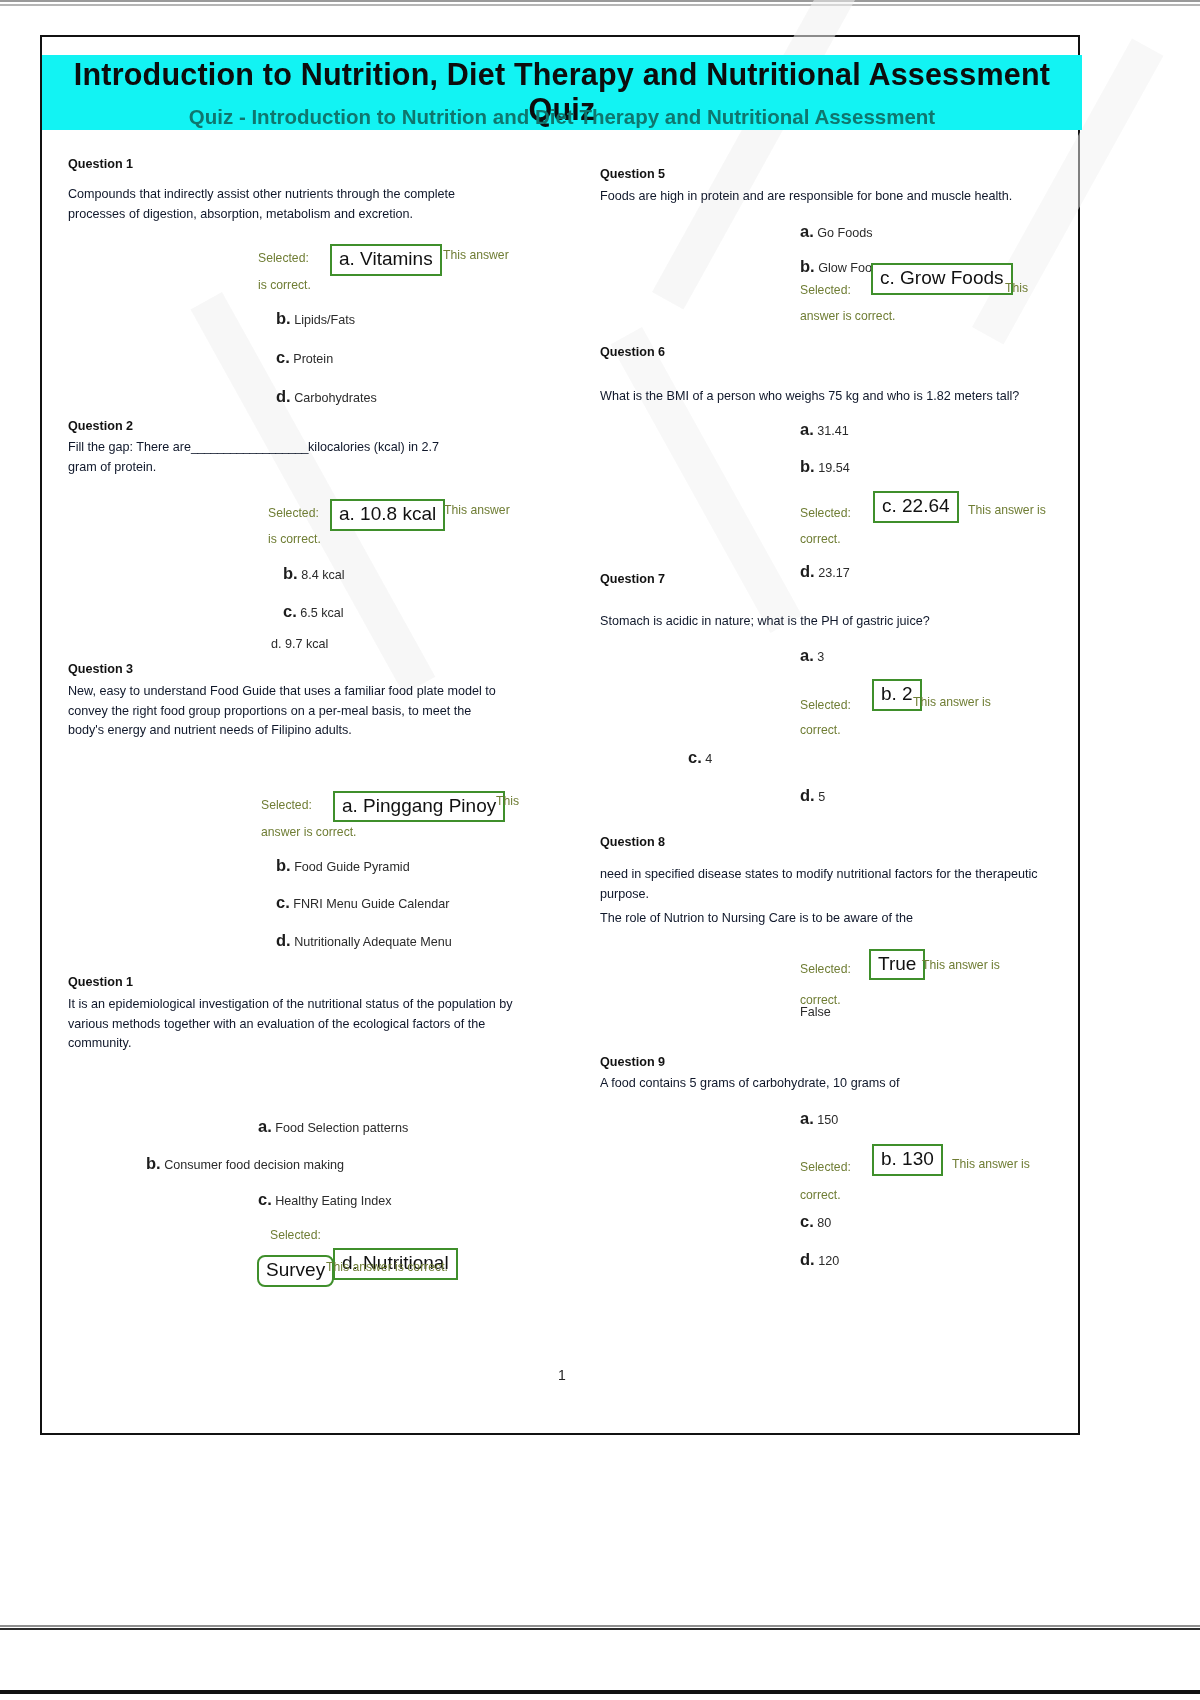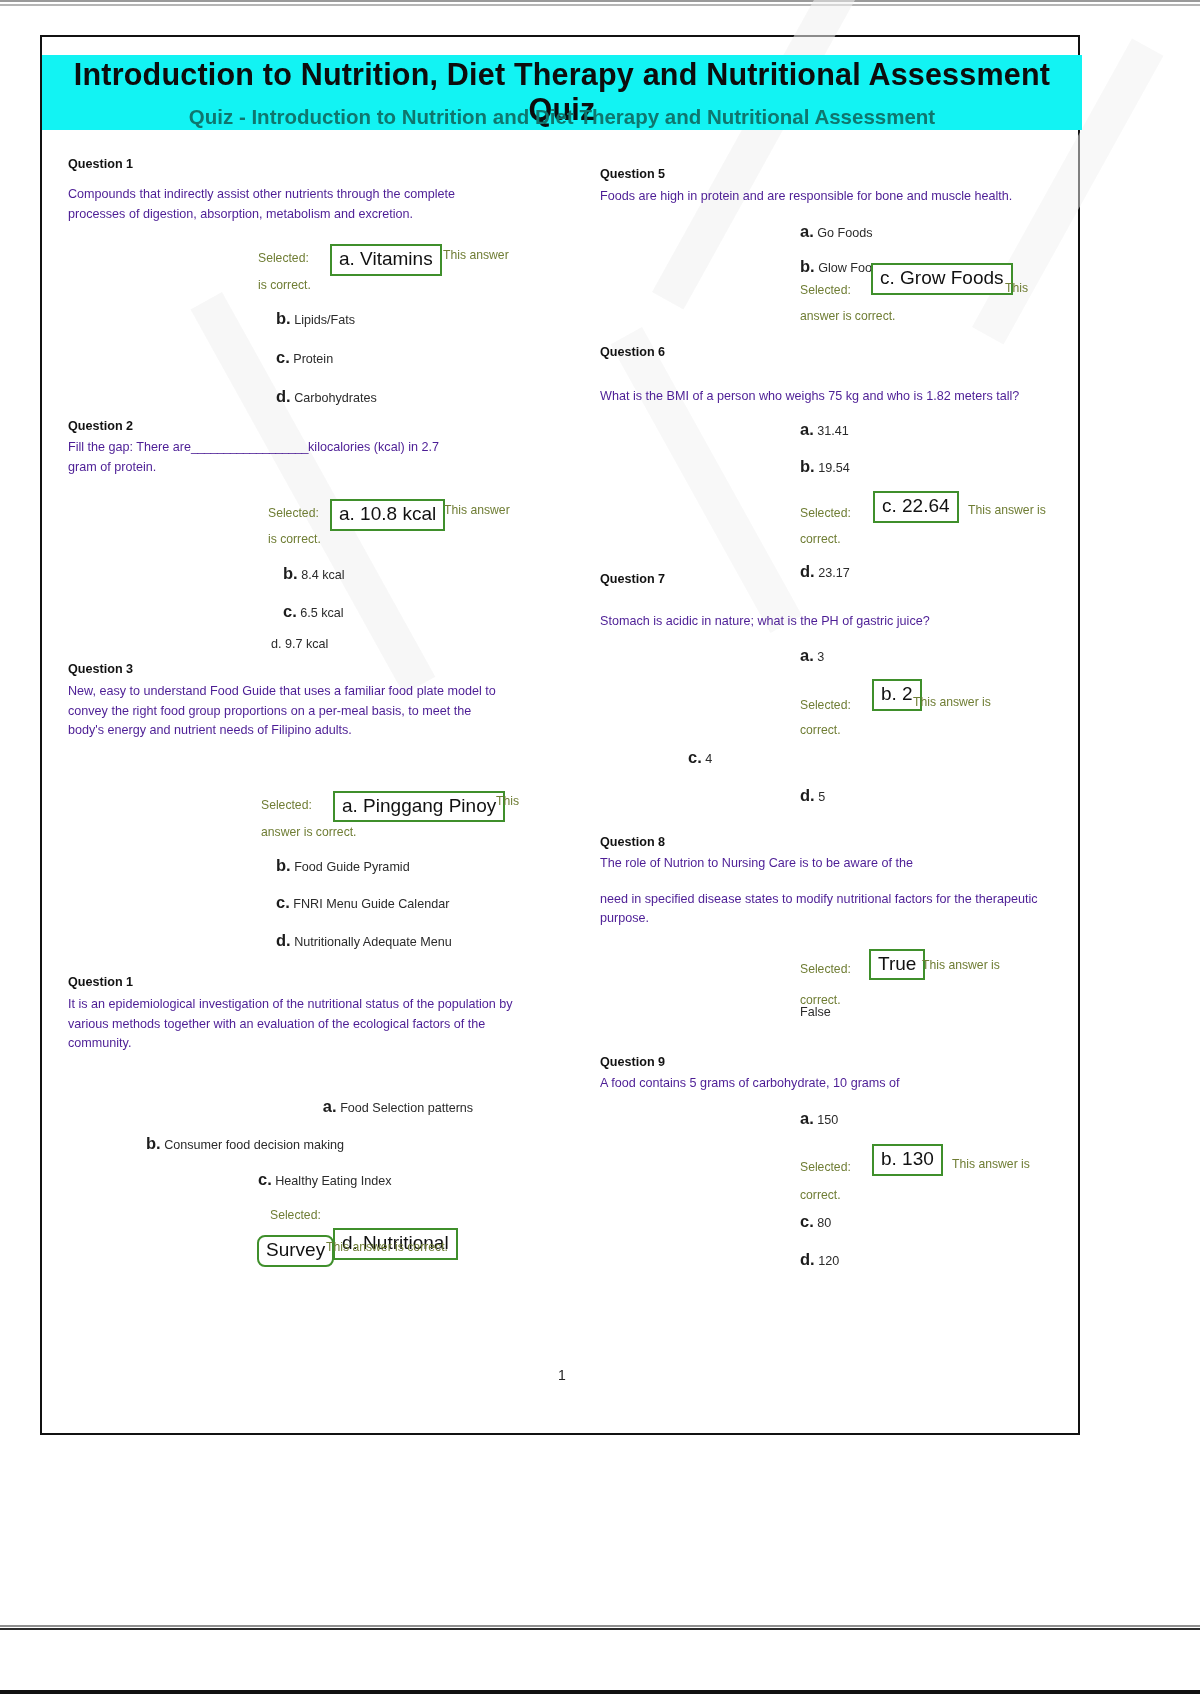--- a/index.html
+++ b/index.html
@@ -31,21 +31,21 @@
       font-size:30.5px;font-weight:bold;letter-spacing:.2px;padding:2px 6px 3px 6px;
       line-height:1.15;}
   .doc-subtitle{position:absolute;left:0;top:68px;width:1040px;text-align:center;
       font-size:20.5px;font-weight:bold;color:#0f766e;}
 
   .col{position:absolute;top:0;}
   .col-left{left:26px;width:470px;}
   .col-right{left:558px;width:465px;}
 
   .qlabel{font-size:12.6px;font-weight:bold;color:#121212;}
-  .qtext{font-size:12.6px;color:#4c1d95;line-height:1.55;}
+  .qtext{font-size:12.6px;color:#0f172a;line-height:1.55;}
   .opt{font-size:12.6px;color:#2b2b2b;line-height:1.5;}
   .opt .ltr{font-size:16.5px;font-weight:bold;color:#1c1c1c;}
   .opt-plain{font-size:12.6px;color:#2b2b2b;}
 
   .blank{letter-spacing:-.5px;}
 
   
   .sel-row{position:relative;}
   .sel-word{color:#6f7d34;font-size:12.2px;}
   .fb{color:#6f7d34;font-size:12.2px;}
@@ -151,21 +151,21 @@
       <div class="opt" style="margin-left:208px;margin-top:13px;">
         <span class="ltr">d.</span>
         <span>Nutritionally Adequate Menu</span>
       </div>
     </div>
 
     <div class="abs" style="left:0;top:938px;width:470px;">
       <div class="qlabel">Question 1</div>
       <div class="qtext" style="margin-top:6px;width:455px;">It is an epidemiological investigation of the nutritional status of the population by various methods together with an evaluation of the ecological factors of the community.</div>
 
-      <div class="opt" style="margin-left:190px;margin-top:40px;text-align:center;">
+      <div class="opt" style="margin-left:190px;margin-top:60px;">
         <span class="ltr">a.</span>
         <span>Food Selection patterns</span>
       </div>
       <div class="opt" style="margin-left:78px;margin-top:13px;">
         <span class="ltr">b.</span>
         <span>Consumer food decision making</span>
       </div>
       <div class="opt" style="margin-left:190px;margin-top:11px;">
         <span class="ltr">c.</span>
         <span>Healthy Eating Index</span>
@@ -251,22 +251,22 @@
         <span>4</span>
       </div>
       <div class="opt" style="margin-left:200px;margin-top:13px;">
         <span class="ltr">d.</span>
         <span>5</span>
       </div>
     </div>
 
     <div class="abs" style="left:0;top:798px;width:465px;">
       <div class="qlabel">Question 8</div>
+      <div class="qtext" style="margin-top:16px;width:465px;">need in specified disease states to modify nutritional factors for the therapeutic purpose.</div>
       <div class="qtext" style="margin-top:5px;width:465px;">The role of Nutrion to Nursing Care is to be aware of the</div>
-      <div class="qtext" style="margin-top:16px;width:465px;">need in specified disease states to modify nutritional factors for the therapeutic purpose.</div>
 
       <div class="sel-row" style="margin-top:26px;height:52px;">
         <span class="sel-word abs" style="left:200px;top:7px;">Selected:</span>
         <span class="ansbox" style="left:269px;top:-6px;">True</span>
         <span class="fb abs" style="left:322px;top:3px;">This answer is</span>
         <span class="fb abs" style="left:200px;top:38px;">correct.</span>
       </div>
       <div class="opt-plain" style="margin-left:200px;margin-top:-2px;">False</div>
     </div>
 

